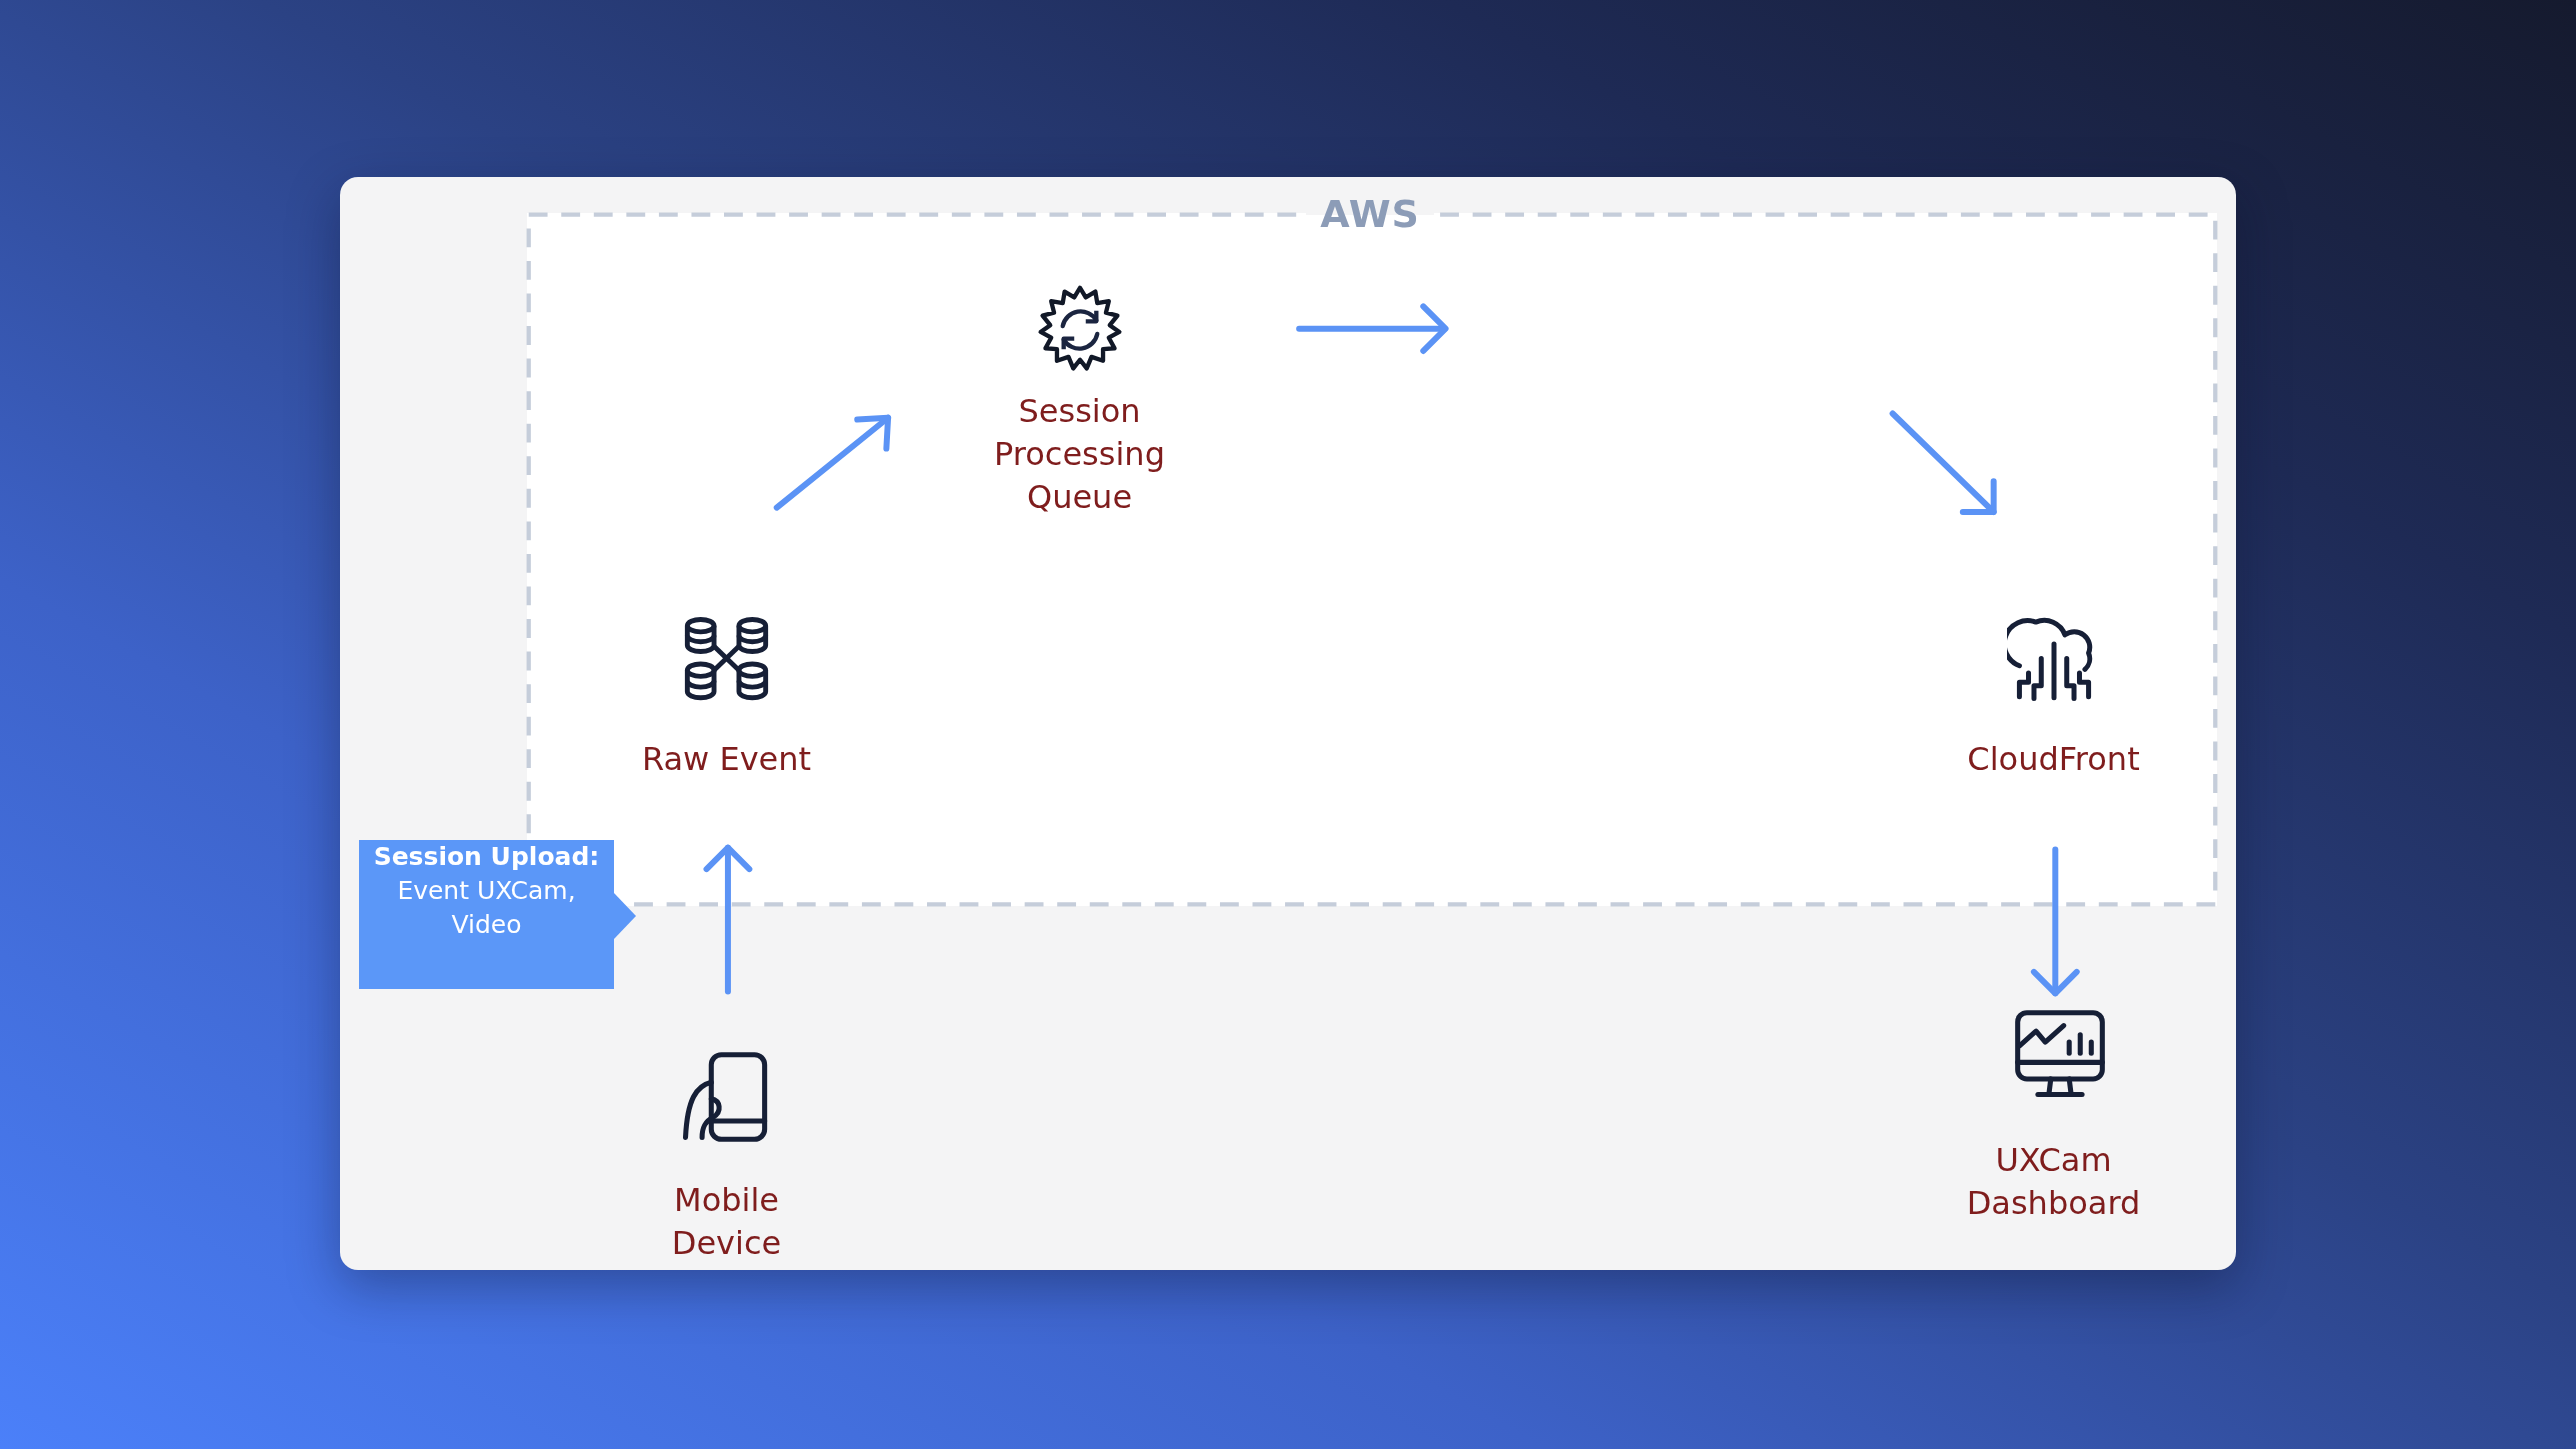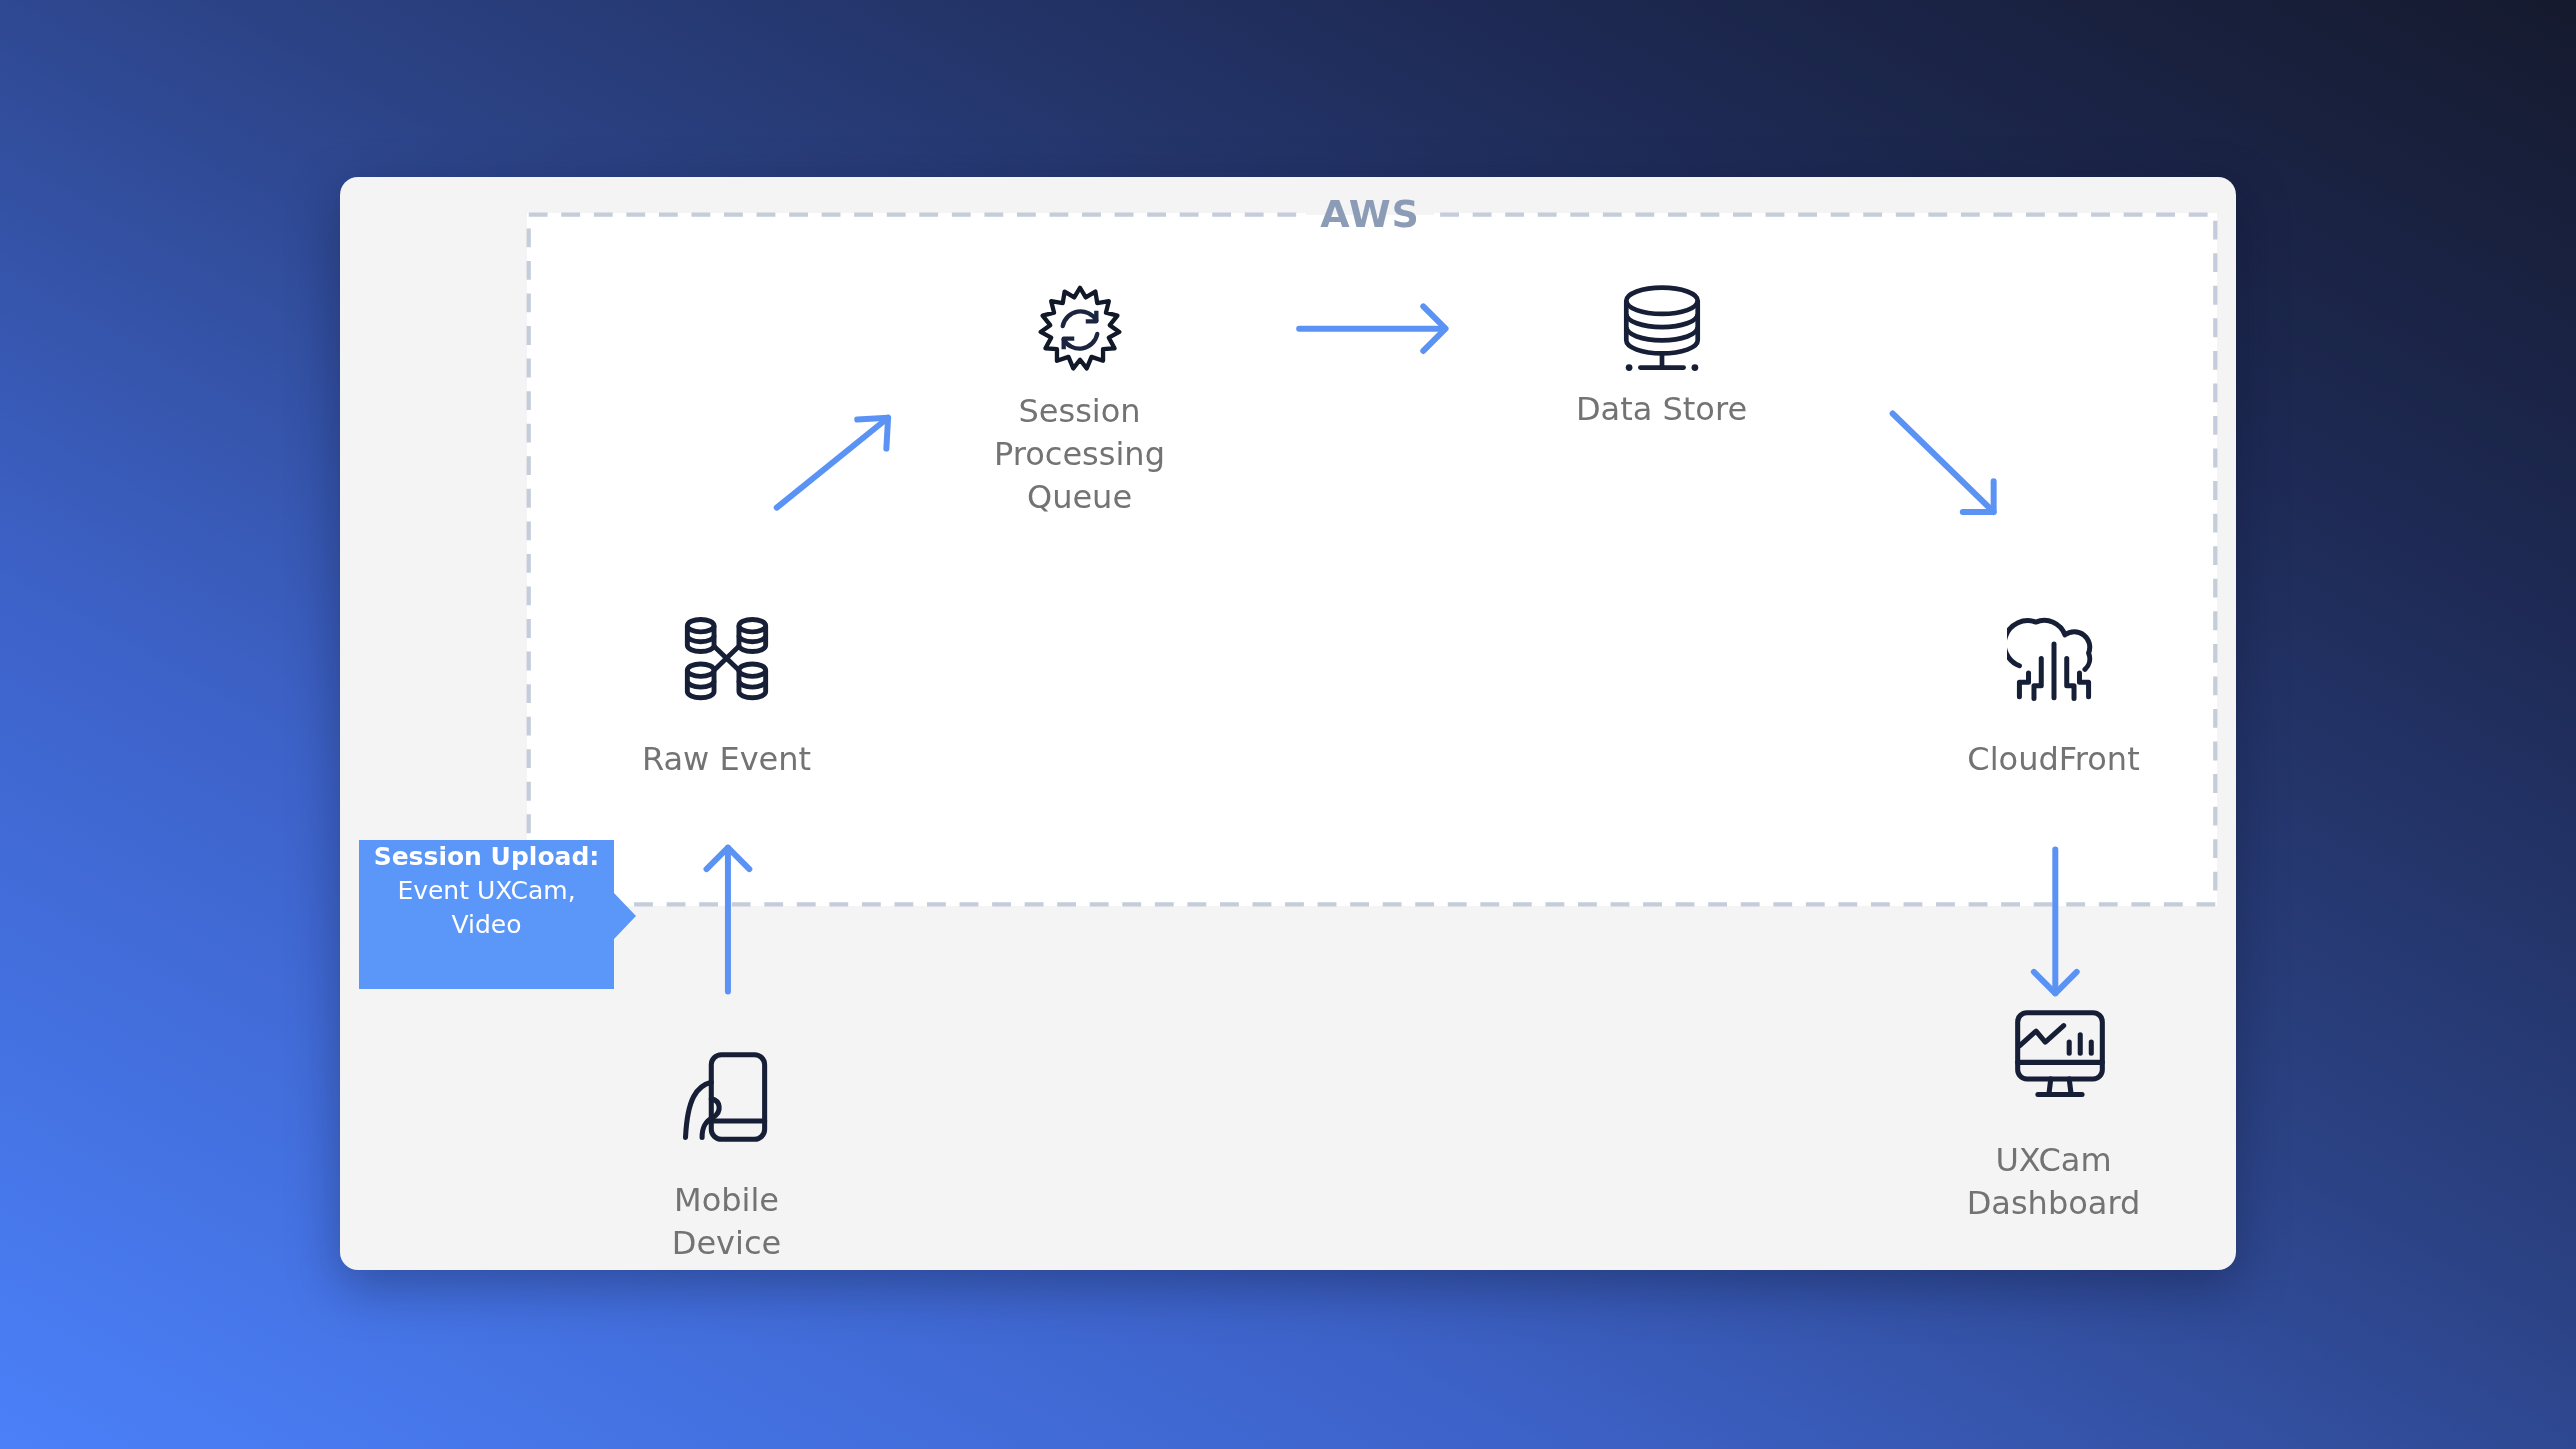--- a/index.html
+++ b/index.html
@@ -62,21 +62,21 @@
   }
   .node .icon {
     display: block;
     margin: 0 auto;
   }
   .node .label {
     display: block;
     font-family: "DejaVu Sans", sans-serif;
     font-size: 32px;
     line-height: 43px;
-    color: #737373;
+    color: #7f1d1d;
     white-space: nowrap;
   }
   .title {
     position: absolute;
     left: 856px;  
     top: 428px;    
     width: 351px;
     text-align: center;
     font-family: "DejaVu Sans", sans-serif;
     font-size: 75px;
@@ -144,34 +144,20 @@
       <path d="M67 30 L67 41 L56 41" fill="none" stroke="#1B2540" stroke-width="4.5" stroke-linejoin="round"></path>
       <path d="M68 54 A19 19 0 0 1 33 60" fill="none" stroke="#1B2540" stroke-width="4.5" stroke-linecap="round"></path>
       <path d="M33 70 L33 59 L44 59" fill="none" stroke="#1B2540" stroke-width="4.5" stroke-linejoin="round"></path>
     </svg>
     <div style="height:12px"></div>
     <span class="label">Session</span>
     <span class="label">Processing</span>
     <span class="label">Queue</span>
   </div>
 
-  <div class="node" style="left:1193px; top:105px; width:257px;">
-    <svg class="icon" width="94" height="94" viewBox="0 0 100 100">
-      <ellipse cx="50" cy="20" rx="38" ry="14" fill="none" stroke="#161F36" stroke-width="5"></ellipse>
-      <path d="M12 20 L12 62 A38 14 0 0 0 88 62 L88 20" fill="none" stroke="#161F36" stroke-width="5"></path>
-      <path d="M12 34 A38 14 0 0 0 88 34" fill="none" stroke="#161F36" stroke-width="5"></path>
-      <path d="M12 48 A38 14 0 0 0 88 48" fill="none" stroke="#161F36" stroke-width="5"></path>
-      <line x1="50" y1="76" x2="50" y2="91" stroke="#161F36" stroke-width="5"></line>
-      <line x1="27" y1="91" x2="73" y2="91" stroke="#161F36" stroke-width="5" stroke-linecap="round"></line>
-      <circle cx="15" cy="91" r="3.6" fill="#161F36"></circle>
-      <circle cx="85" cy="91" r="3.6" fill="#161F36"></circle>
-    </svg>
-    <div style="height:12px"></div>
-    <span class="label">Data Store</span>
-  </div>
 
   <div class="node" style="left:258px; top:438px; width:257px;">
     <svg class="icon" width="91" height="89" viewBox="0 0 100 100">
       <g fill="none" stroke="#161F36" stroke-width="5.5">
 
         <ellipse cx="21" cy="12" rx="15" ry="7"></ellipse>
         <path d="M6 12 L6 34 A15 7 0 0 0 36 34 L36 12"></path>
         <path d="M6 23 A15 7 0 0 0 36 23"></path>
 
         <ellipse cx="79" cy="12" rx="15" ry="7"></ellipse>

